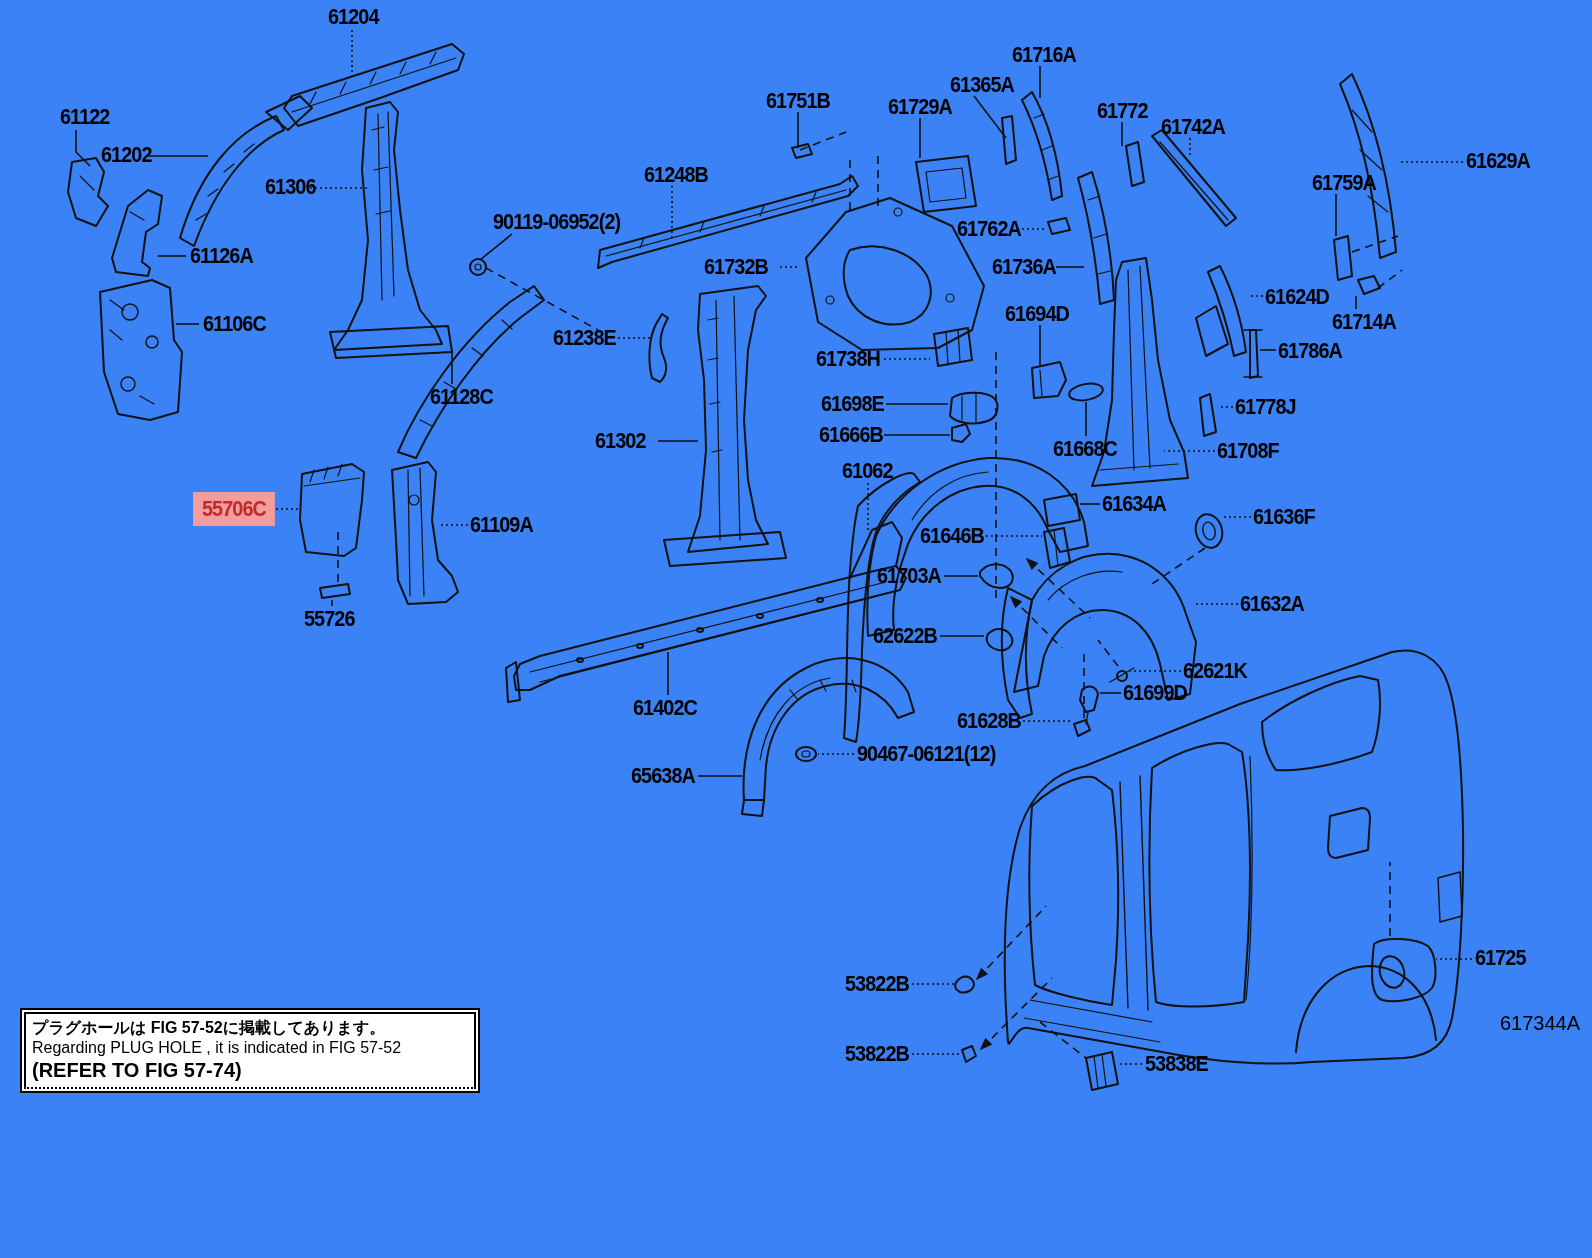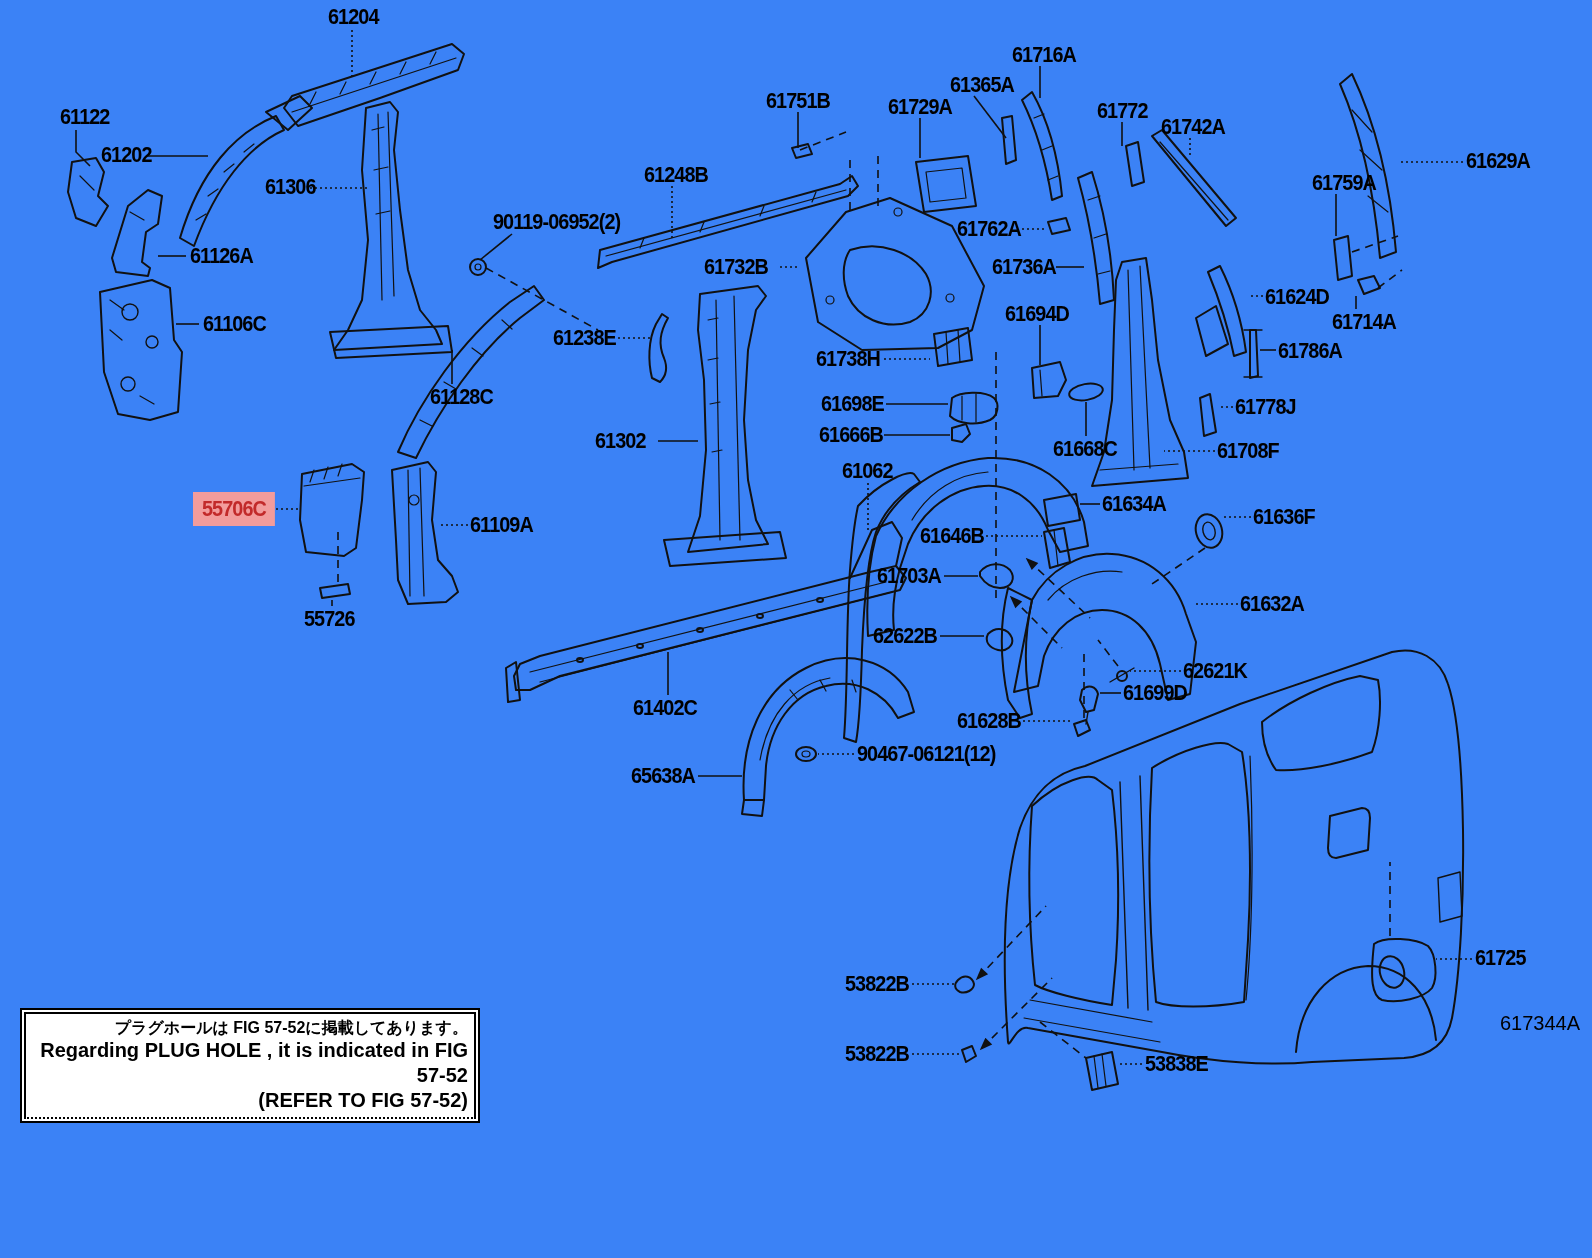--- a/index.html
+++ b/index.html
@@ -4,23 +4,23 @@
 <style>
   html,body{margin:0;padding:0;background:#fff;}
   .stage{position:relative;width:1592px;height:1258px;background:#3b82f6;overflow:hidden;
          font-family:"Liberation Sans",sans-serif;}
   svg.art{position:absolute;left:0;top:0;}
   .lbl{position:absolute;font-weight:700;font-size:22px;letter-spacing:-1px;color:#000;
        white-space:nowrap;transform:scaleX(.9);transform-origin:left top;line-height:1;}
   .lbl.hl{background:#f29c9c;color:#c22a2a;padding:6px 10px;transform-origin:left top;}
   .diagcode{position:absolute;font-weight:400;font-size:20px;color:#000;letter-spacing:0;}
   .note{position:absolute;left:20px;top:1008px;width:452px;border:2px solid #000;padding:2px;background:#fff;}
-  .note-inner{border:2px solid #000;border-bottom-style:dotted;text-align:right;padding:4px 6px 5px;}
+  .note-inner{border:2px solid #000;border-bottom-style:dotted;text-align:left;padding:4px 6px 5px;}
   .note-l1{font-weight:700;font-size:16px;line-height:1.25;}
-  .note-l2{font-weight:700;font-size:20px;line-height:1.25;}
+  .note-l2{font-weight:400;font-size:16px;line-height:1.25;}
   .note-l3{font-weight:700;font-size:20px;line-height:1.2;letter-spacing:0;}
   .footer{position:absolute;left:0;top:1097px;width:1592px;height:161px;background:#666666;
           display:flex;align-items:center;justify-content:center;gap:66px;}
   .footer span{color:#fff;font-weight:400;font-size:60px;letter-spacing:-1px;transform:scaleX(.94);white-space:nowrap;}
 </style>
 </head>
 <body>
 
 <div class="stage">
 
@@ -442,20 +442,20 @@
   <div class="lbl" style="left:857px;top:743px">90467-06121(12)</div>
   <div class="lbl" style="left:845px;top:973px">53822B</div>
   <div class="lbl" style="left:845px;top:1043px">53822B</div>
   <div class="lbl" style="left:1145px;top:1053px">53838E</div>
   <div class="lbl" style="left:1475px;top:947px">61725</div>
 
   <div class="note">
     <div class="note-inner">
       <div class="note-l1">プラグホールは FIG 57-52に掲載してあります。</div>
       <div class="note-l2">Regarding  PLUG  HOLE , it is indicated in FIG  57-52</div>
-      <div class="note-l3">(REFER TO FIG 57-52)</div>
+      <div class="note-l3">(REFER TO FIG 57-74)</div>
     </div>
   </div>
 
   <div class="diagcode" style="left:1500px;top:1012px">617344A</div>
 
 
 </div>
 
 </body></html>

